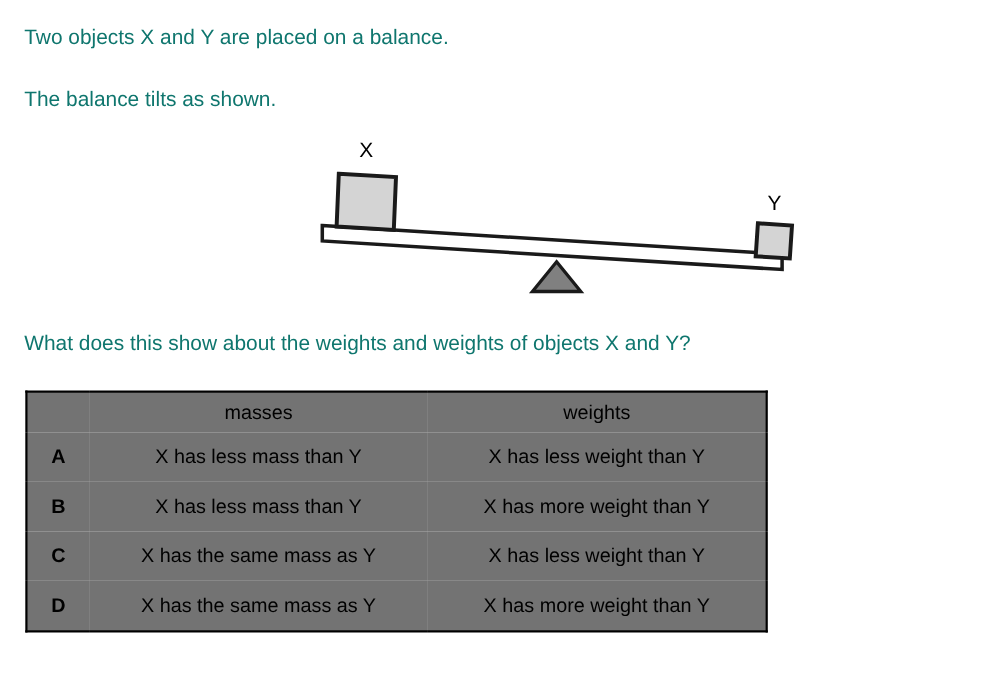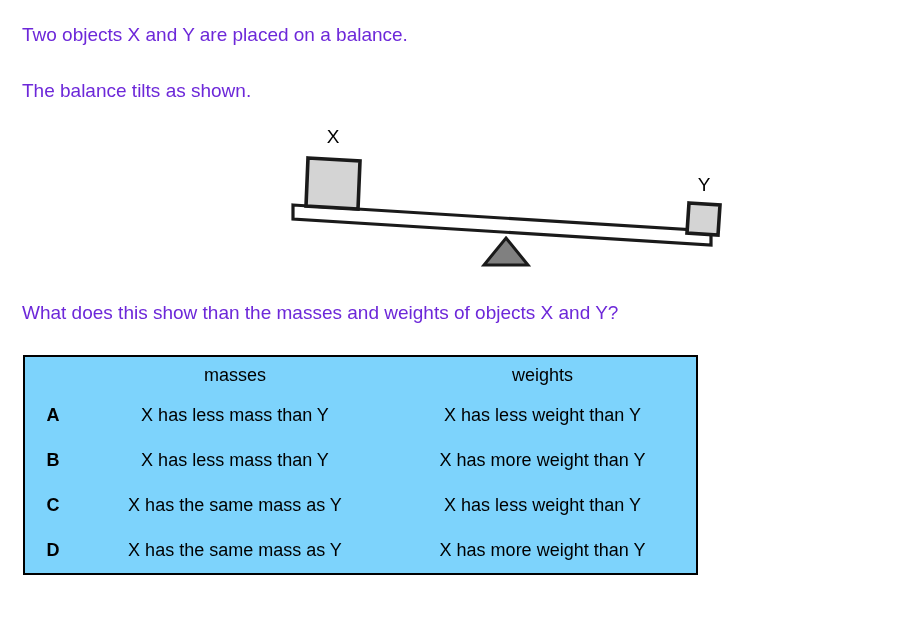--- a/index.html
+++ b/index.html
@@ -13,21 +13,21 @@
     position: relative;
     font-family: "Liberation Sans", sans-serif;
     color: #000000;
     overflow: hidden;
   }
 
   .stem {
     position: absolute;
     font-size: 19px;
     line-height: 22px;
-    color: #6d28d9;
+    color: #0f766e;
     white-space: nowrap;
   }
   #stem-line-1 { left: 22px; top: 24px; }
   #stem-line-2 { left: 22px; top: 80px; }
   #question-line { left: 22px; top: 302px; }
 
   #balance-figure {
     position: absolute;
     left: 280px;
     top: 118px;
@@ -44,21 +44,21 @@
     border-collapse: collapse;
     table-layout: fixed;
   }
   #answers-table td {
     border: none;
     padding: 0;
     font-size: 18px;
     color: #000;
     text-align: center;
     vertical-align: middle;
-    background: #7dd3fc;
+    background: #737373;
   }
   
   #answers-table {
     border: 2px solid #000;
   }
   
   .hdr-cell {
     height: 36px;
     border-bottom: 2px solid #000;
   }
@@ -95,21 +95,21 @@
 
     <polygon points="409,85 440,87 438,117 407,115" fill="#d4d4d4" stroke="#1a1a1a" stroke-width="3.6" stroke-linejoin="miter"></polygon>
 
     <polygon points="226,120 248,147 204,147" fill="#808080" stroke="#1a1a1a" stroke-width="3" stroke-linejoin="miter"></polygon>
 
     <text x="53" y="25" font-family="Liberation Sans, sans-serif" font-size="19" fill="#000000" text-anchor="middle">X</text>
     <text x="424" y="73" font-family="Liberation Sans, sans-serif" font-size="19" fill="#000000" text-anchor="middle">Y</text>
   </svg>
 </div>
 
-<div class="stem" id="question-line">What does this show than the masses and weights of objects X and Y?</div>
+<div class="stem" id="question-line">What does this show about the weights and weights of objects X and Y?</div>
 
 <table id="answers-table">
   <tbody>
     <tr>
       <td class="hdr-cell col-label"></td>
       <td class="hdr-cell col-mass">masses</td>
       <td class="hdr-cell col-weight">weights</td>
     </tr>
     <tr>
       <td class="body-cell col-label">A</td>

